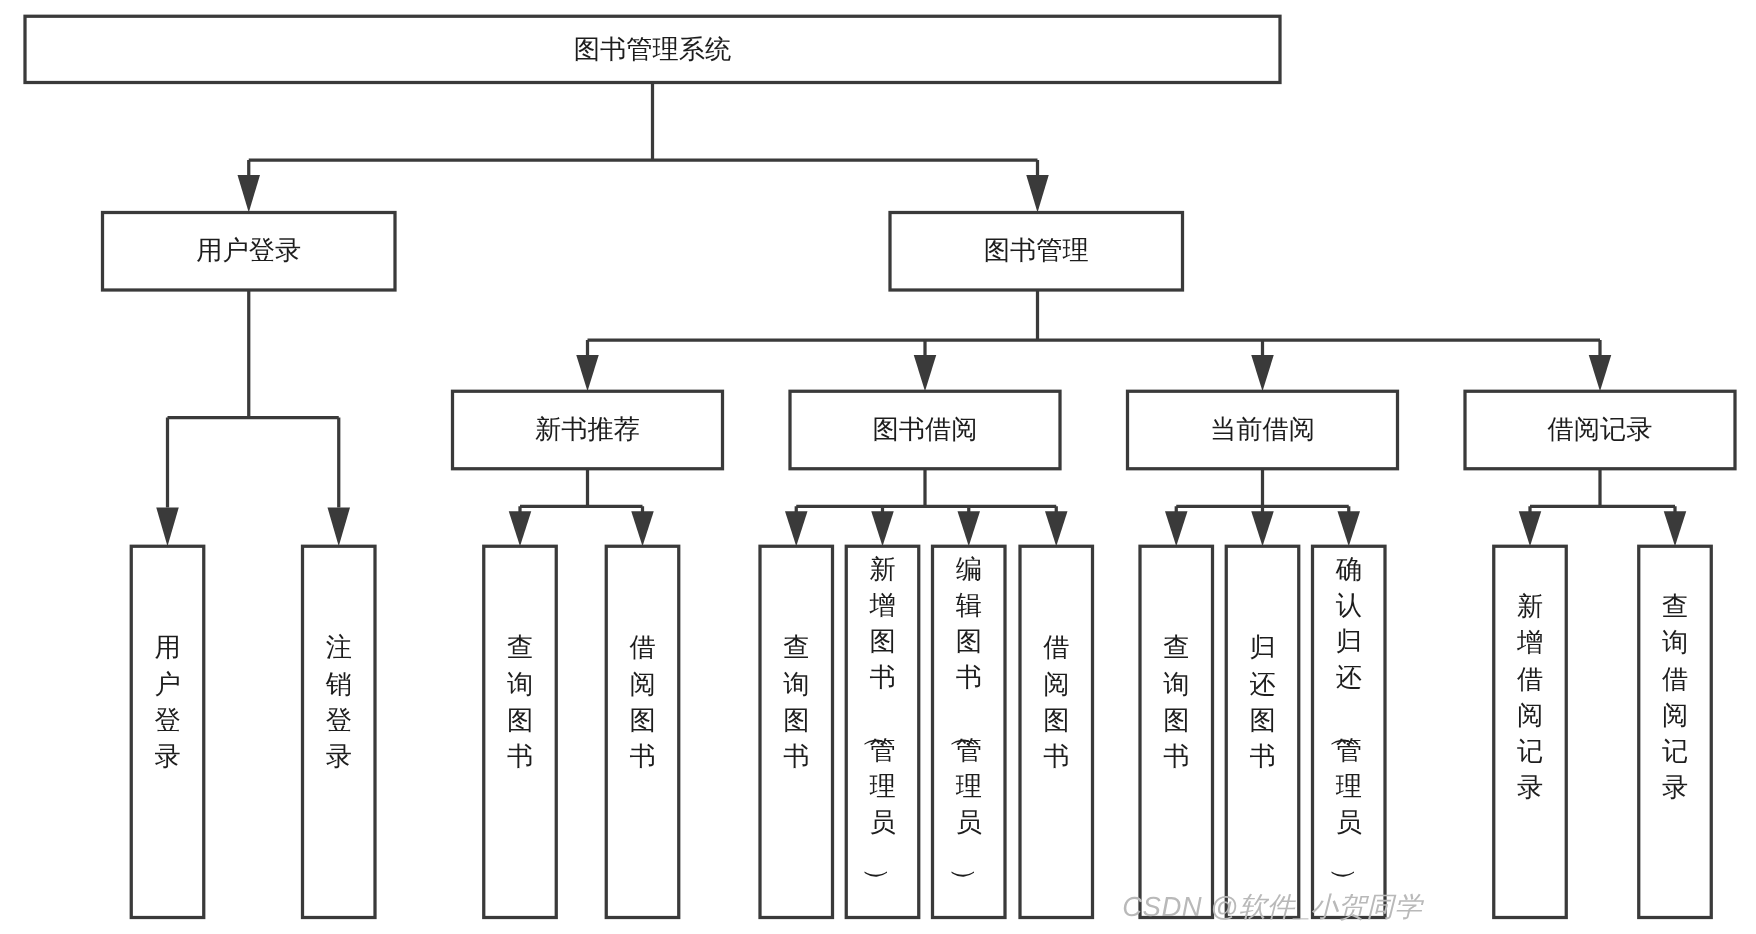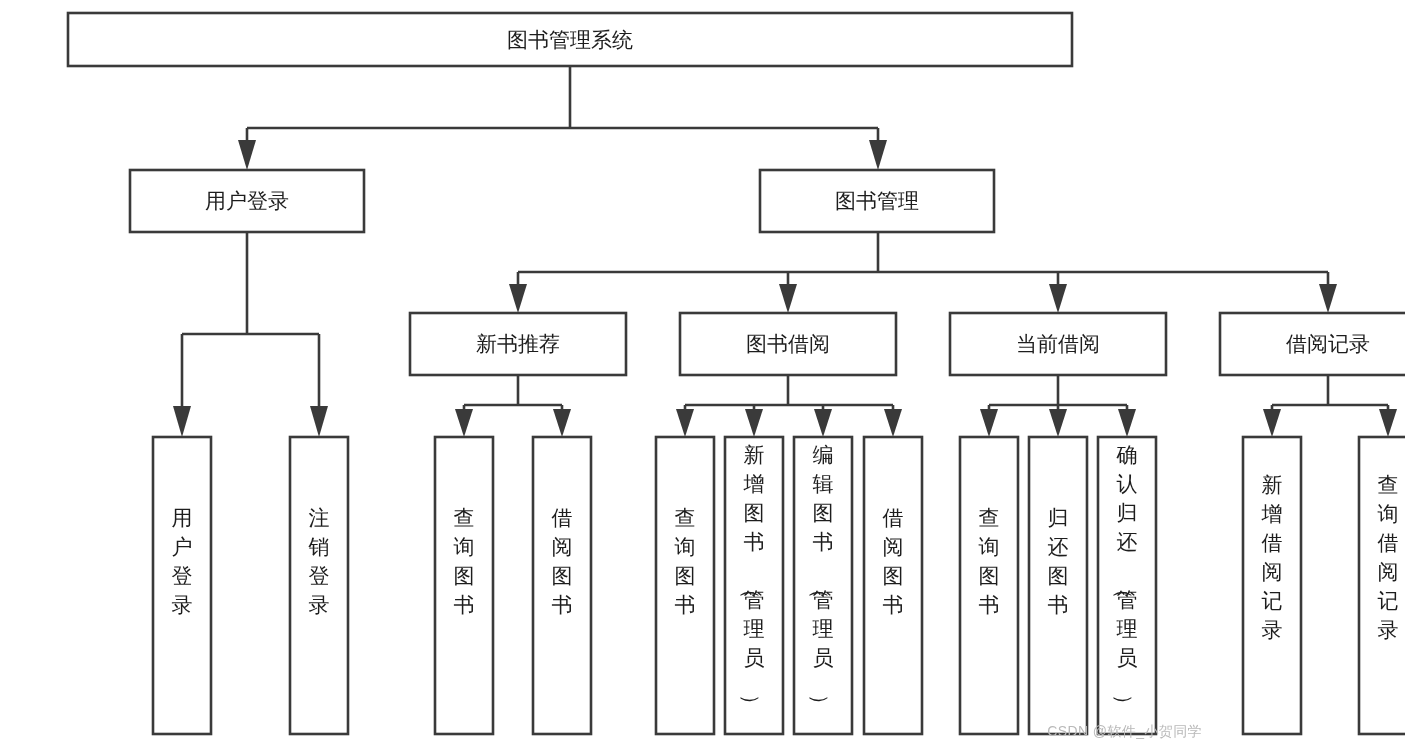--- a/index.html
+++ b/index.html
@@ -12,21 +12,20 @@
     width: 1405px;
     height: 747px;
     font-family: "Liberation Sans", "DejaVu Sans", sans-serif;
     overflow: hidden;
     position: relative;
   }
   #diagram-root {
     position: relative;
     width: 1162px;
     height: 747px;
-    margin-left: 48px;
   }
   svg#flowchart {
     display: block;
     width: 1405px;
     height: 747px;
   }
   .node-box {
     fill: #ffffff;
     stroke: #3a3a3a;
     stroke-width: 2.6;
@@ -54,28 +53,29 @@
     stroke-width: 2.6;
     fill: none;
     stroke-linecap: butt;
   }
   .arrow-head {
     fill: #3a3a3a;
     stroke: none;
   }
   .watermark {
     position: absolute;
-    right: 8px;
+    right: 24px;
     bottom: 6px;
     font-family: "Liberation Sans", "DejaVu Sans", sans-serif;
-    font-size: 14px;
+    font-size: 22px;
     color: #b9b9b9;
     letter-spacing: 0.4px;
     white-space: nowrap;
     user-select: none;
+    font-style: italic;
   }
 </style>
 </head>
 <body>
 
 <div id="diagram-root">
 
   <svg id="flowchart" viewBox="0 0 1405 747" xmlns="http://www.w3.org/2000/svg">
 
     <g>

